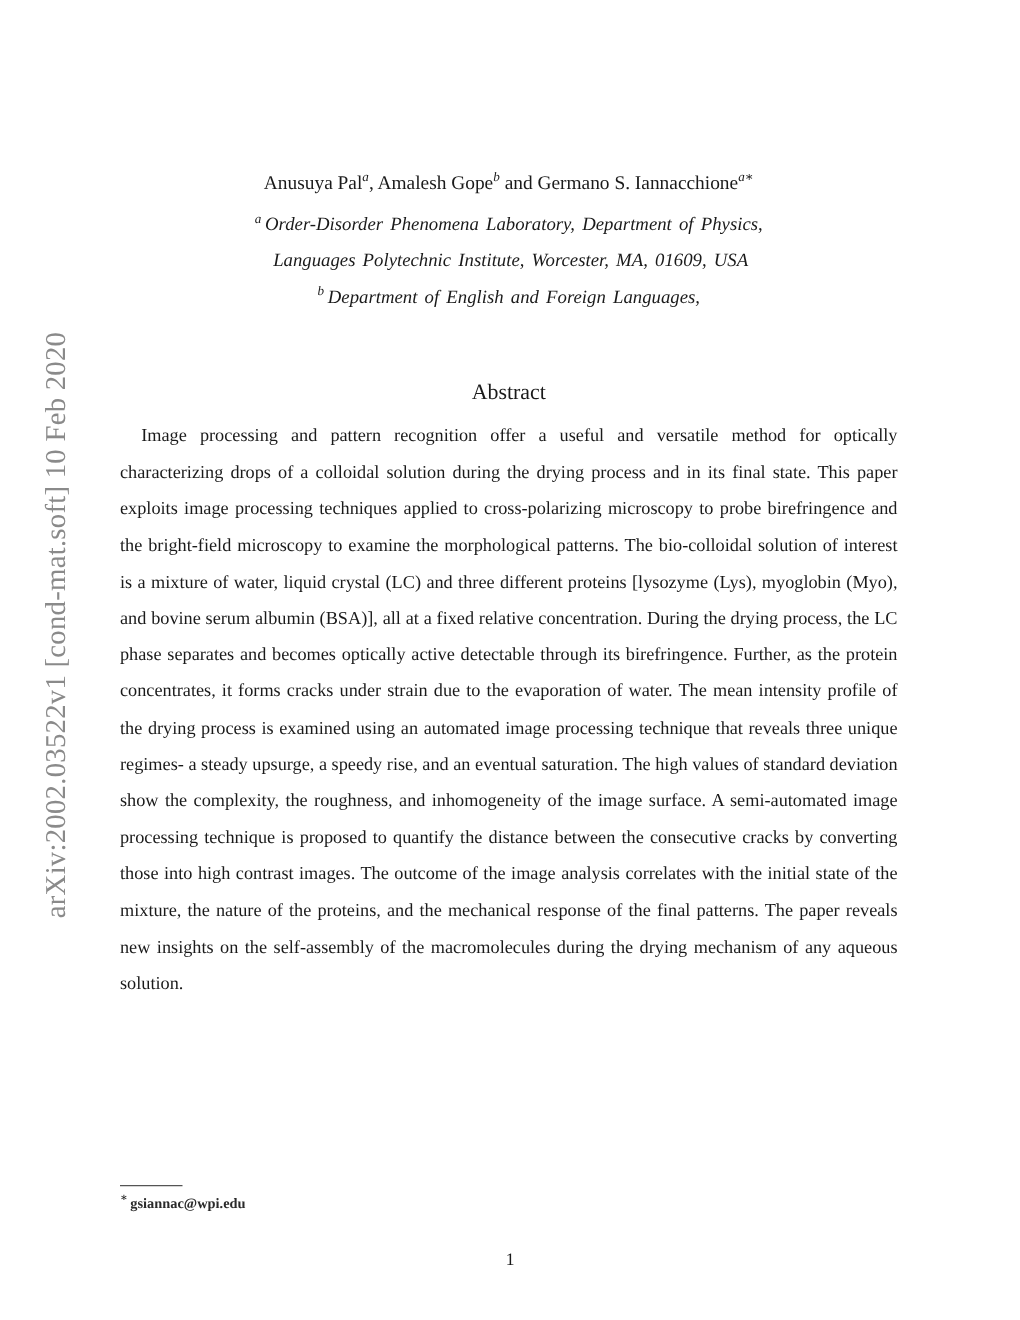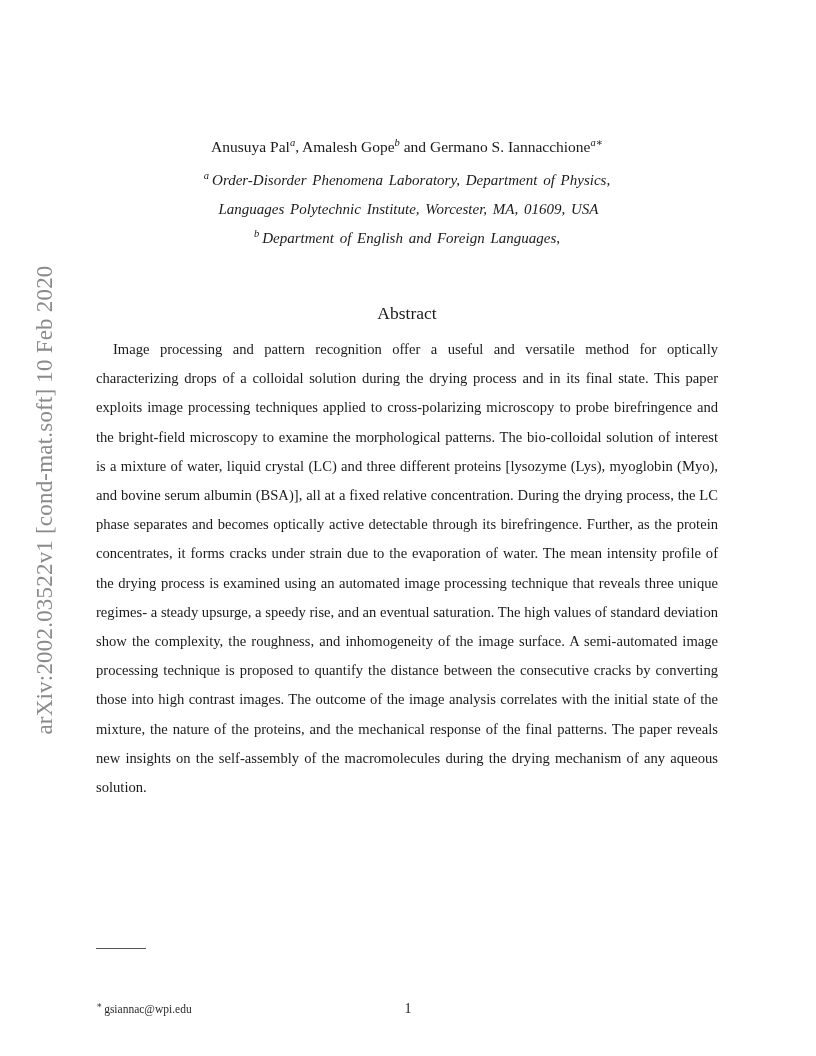--- a/index.html
+++ b/index.html
@@ -117,23 +117,24 @@
     position: absolute;
     left: 96px;
     top: 948px;
     width: 50px;
     height: 1.4px;
     background: #555555;
   }
   .footnote {
     position: absolute;
     left: 96px;
-    top: 1003px;
+    top: 957px;
     font-size: 11.5px;
     color: #2a2a2a;
+    font-weight: bold;
   }
   .footnote sup {
     font-size: 9px;
     vertical-align: super;
     line-height: 0;
     padding-right: 2px;
   }
 
   
   .page-number {

